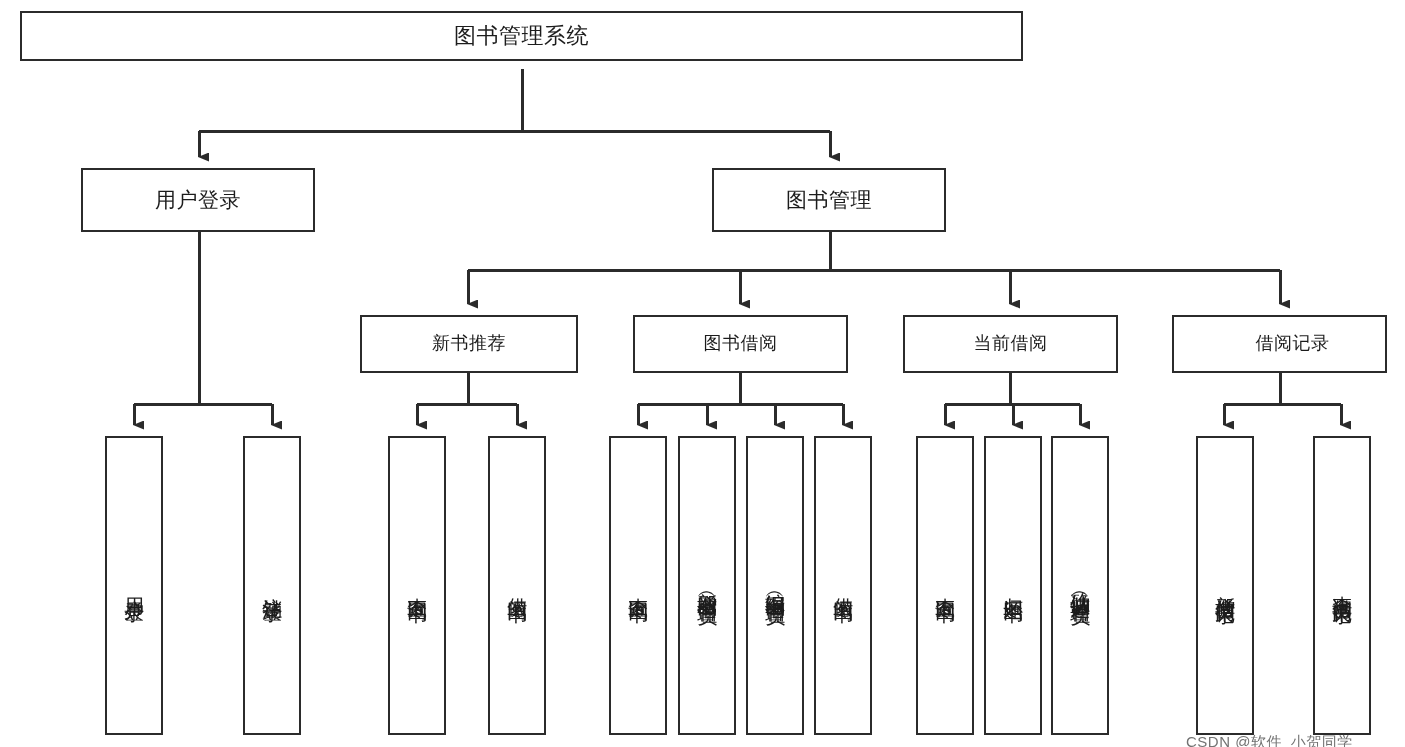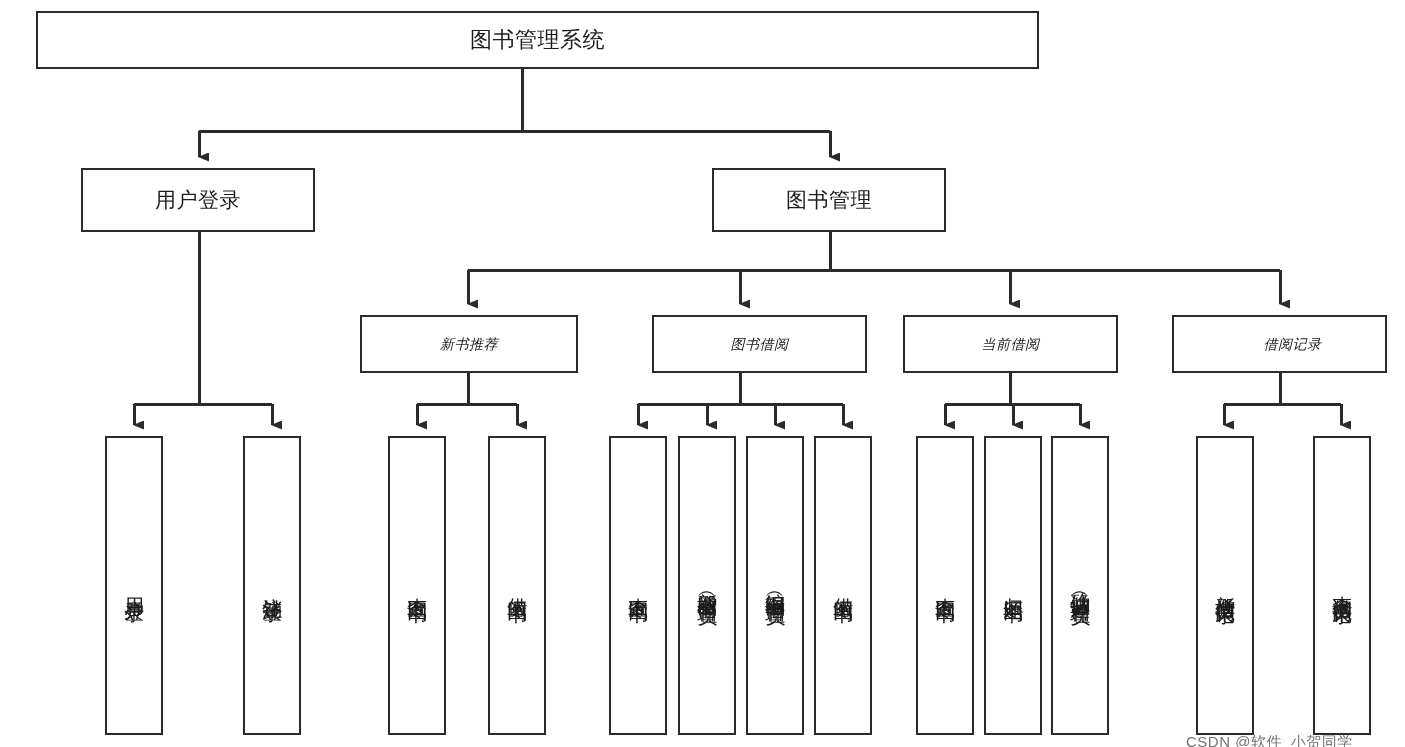--- a/index.html
+++ b/index.html
@@ -47,21 +47,21 @@
   .node.vertical .node-label {
     writing-mode: vertical-rl;
     text-orientation: upright;
     -webkit-writing-mode: vertical-rl;
     letter-spacing: 2px;
     font-size: 20px;
     white-space: nowrap;
   }
   .node.root .node-label { font-size: 22px; }
   .node.level2 .node-label { font-size: 21px; }
-  .node.level3 .node-label { font-size: 14px; font-style: italic; }
+  .node.level3 .node-label { font-size: 18px; }
   #watermark {
     position: absolute;
     left: 1186px;
     top: 733px;
     font-size: 15px;
     color: #737373;
     letter-spacing: 0.5px;
     white-space: nowrap;
     z-index: 3;
   }
@@ -114,35 +114,35 @@
       <path d="M 1013 404 L 1013 425" marker-end="url(#arrowhead)"></path>
       <path d="M 1080 404 L 1080 425" marker-end="url(#arrowhead)"></path>
 
       <path d="M 1280 373 L 1280 404"></path>
       <path d="M 1224 404 L 1341 404"></path>
       <path d="M 1224 404 L 1224 425" marker-end="url(#arrowhead)"></path>
       <path d="M 1341 404 L 1341 425" marker-end="url(#arrowhead)"></path>
     </g>
   </svg>
 
-  <div class="node root" style="left:20px; top:11px; width:1003px; height:58px;margin-left:16px;">
+  <div class="node root" style="left:20px; top:11px; width:1003px; height:50px;">
     <span class="node-label">图书管理系统</span>
   </div>
 
   <div class="node level2" style="left:81px; top:168px; width:234px; height:64px;">
     <span class="node-label">用户登录</span>
   </div>
   <div class="node level2" style="left:712px; top:168px; width:234px; height:64px;justify-content:center;">
     <span class="node-label">图书管理</span>
   </div>
 
   <div class="node level3" style="left:360px; top:315px; width:218px; height:58px;">
     <span class="node-label">新书推荐</span>
   </div>
-  <div class="node level3" style="left:633px; top:315px; width:215px; height:58px;margin-left:19px;">
+  <div class="node level3" style="left:633px; top:315px; width:215px; height:58px;">
     <span class="node-label">图书借阅</span>
   </div>
   <div class="node level3" style="left:903px; top:315px; width:215px; height:58px;text-align:center;">
     <span class="node-label">当前借阅</span>
   </div>
   <div class="node level3" style="left:1172px; top:315px; width:215px; height:58px;padding-left:26px;">
     <span class="node-label">借阅记录</span>
   </div>
 
   <div class="node vertical" style="left:105px; top:436px; width:58px; height:299px;">

